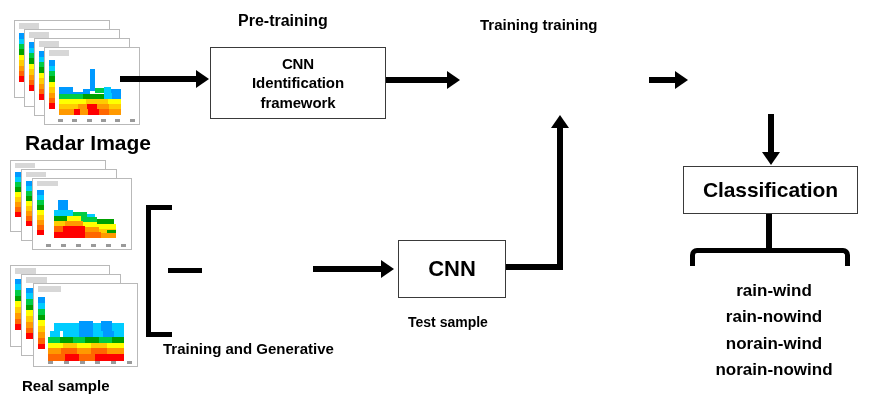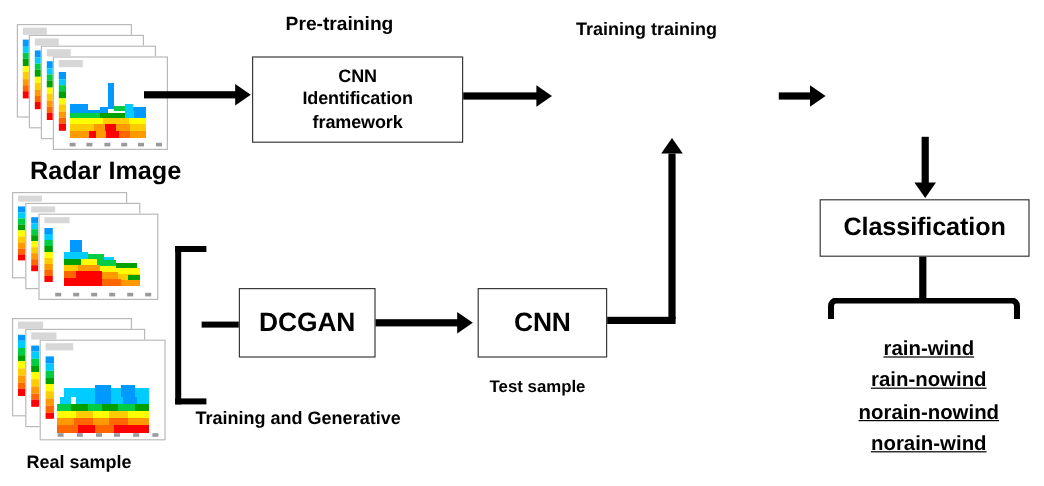--- a/index.html
+++ b/index.html
@@ -59,21 +59,21 @@
     position: absolute;
     left: 690px;
     top: 278px;
     width: 168px;
     text-align: center;
     color: #000000;
     font-size: 17px;
     font-weight: bold;
     line-height: 1.55;
   }
-  .class-list div { white-space: nowrap; text-decoration: underline; }
+  .class-list div { white-space: nowrap; }
 
   
   .hline { position: absolute; background: #000000; height: 6px; }
   .vline { position: absolute; background: #000000; width: 6px; }
   .hline-thin { position: absolute; background: #000000; height: 5px; }
 
   
   .arrow-right {
     position: absolute;
     width: 0; height: 0;
@@ -296,22 +296,22 @@
   <div class="box box-classification">
     <span>Classification</span>
   </div>
 
   <div class="vline" style="left:766px; top:214px; height:36px;"></div>
   <div class="bracket-down" style="left:690px; top:248px; width:160px; height:18px;"></div>
 
   <div class="class-list">
     <div>rain-wind</div>
     <div>rain-nowind</div>
+    <div>norain-wind</div>
     <div>norain-nowind</div>
-    <div>norain-wind</div>
   </div>
 
   <div class="stack" style="left:10px; top:160px; width:128px; height:90px;">
     <div class="card" style="left:0px; top:0px; width:96px; height:72px;">
       <div class="card-inner">
         <div class="toptag"></div>
         <div class="cbar">
           <i style="background:#0099ff"></i>
             <i style="background:#00ccff"></i>
             <i style="background:#00cc44"></i>
@@ -484,23 +484,20 @@
         </div>
       </div>
     </div>
   </div>
 
   <div class="label lbl-real-sample">Real sample</div>
 
   <div class="bracket-left" style="left:146px; top:205px; width:26px; height:132px;"></div>
   <div class="hline-thin" style="left:168px; top:268px; width:34px;"></div>
 
-  <div class="box box-dcgan">
-    <span>DCGAN</span>
-  </div>
 
   <div class="label lbl-training-gen">Training and Generative</div>
 
   <div class="hline" style="left:313px; top:266px; width:70px;"></div>
   <div class="arrow-right" style="left:381px; top:260px;"></div>
 
   <div class="box box-cnn-test">
     <span>CNN</span>
   </div>
 

